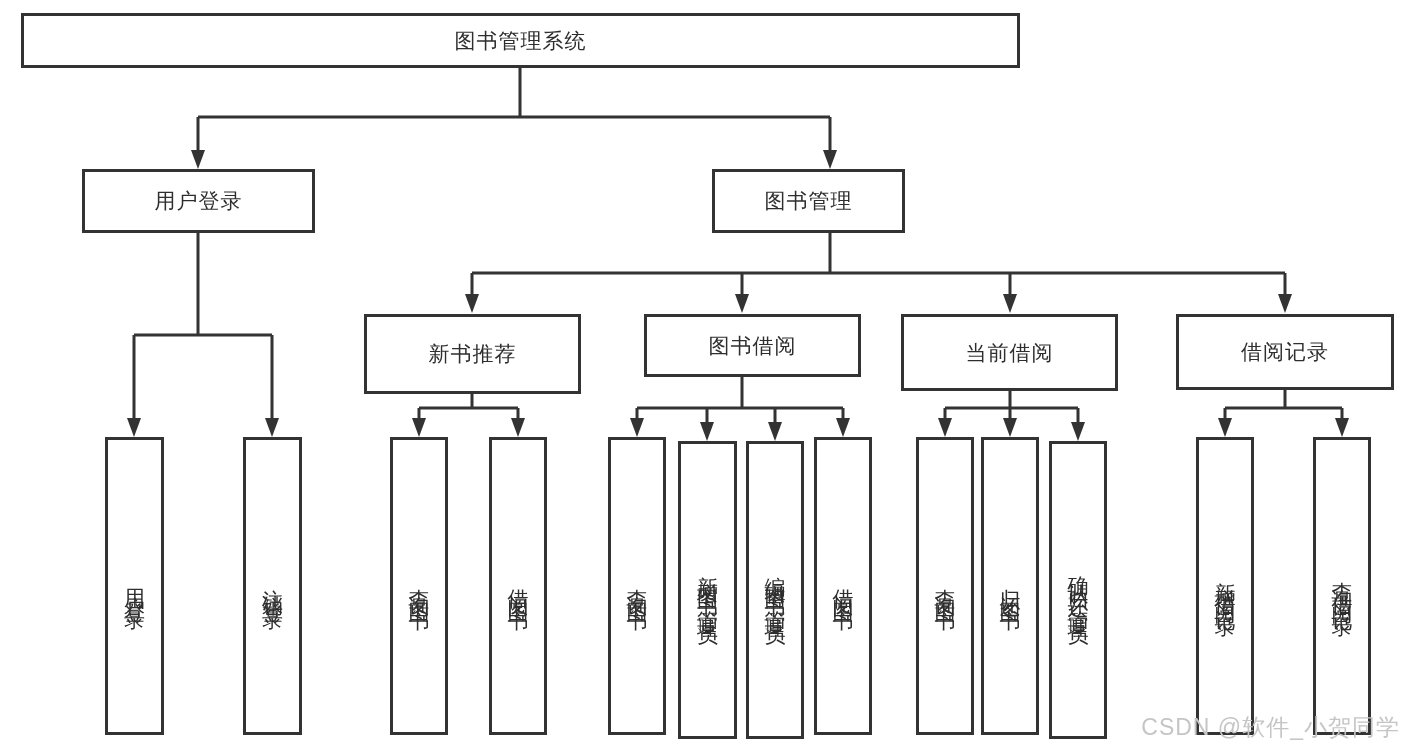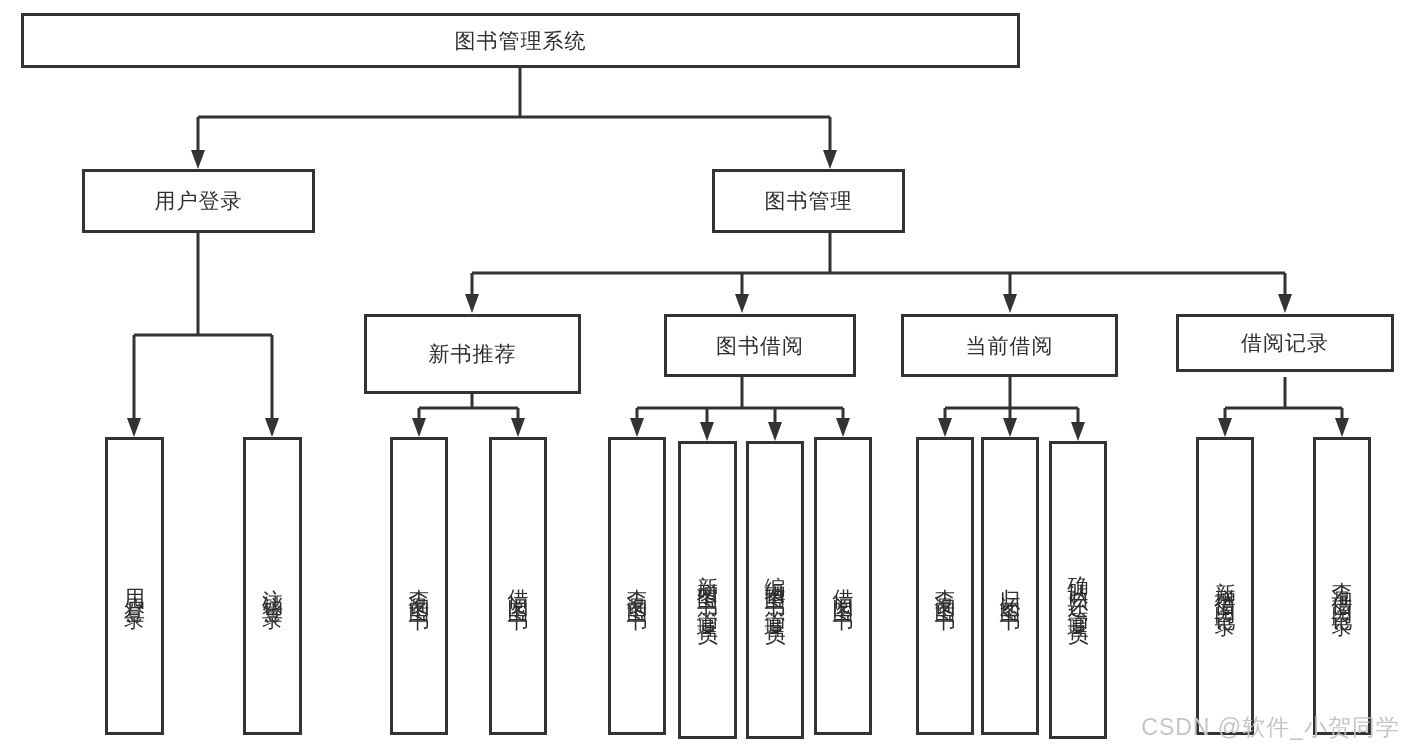--- a/index.html
+++ b/index.html
@@ -112,23 +112,23 @@
     <polygon points="1218,418 1232,418 1225,437"></polygon>
     <polygon points="1335,418 1349,418 1342,437"></polygon>
   </svg>
 
   <div class="hnode" style="left:21px;top:13px;width:999px;height:55px">图书管理系统</div>
 
   <div class="hnode" style="left:82px;top:169px;width:233px;height:64px">用户登录</div>
   <div class="hnode" style="left:712px;top:169px;width:193px;height:64px">图书管理</div>
 
   <div class="hnode" style="left:364px;top:314px;width:217px;height:80px">新书推荐</div>
-  <div class="hnode" style="left:664px;top:314px;width:192px;height:63px">图书借阅</div>
-  <div class="hnode" style="left:901px;top:314px;width:217px;height:63px">当前借阅</div>
-  <div class="hnode" style="left:1176px;top:314px;width:218px;height:58px">借阅记录</div>
+  <div class="hnode" style="left:644px;top:314px;width:217px;height:63px">图书借阅</div>
+  <div class="hnode" style="left:901px;top:314px;width:217px;height:77px">当前借阅</div>
+  <div class="hnode" style="left:1176px;top:314px;width:218px;height:76px">借阅记录</div>
 
   <div class="vnode" style="left:105px;top:437px;width:59px">用户登录</div>
   <div class="vnode" style="left:243px;top:437px;width:59px">注销登录</div>
 
   <div class="vnode" style="left:390px;top:437px;width:58px">查询图书</div>
   <div class="vnode" style="left:489px;top:437px;width:58px">借阅图书</div>
 
   <div class="vnode" style="left:608px;top:437px;width:58px">查询图书</div>
   <div class="vnode" style="left:678px;top:441px;width:59px">新增图书（管理员）</div>
   <div class="vnode" style="left:746px;top:441px;width:58px">编辑图书（管理员）</div>

